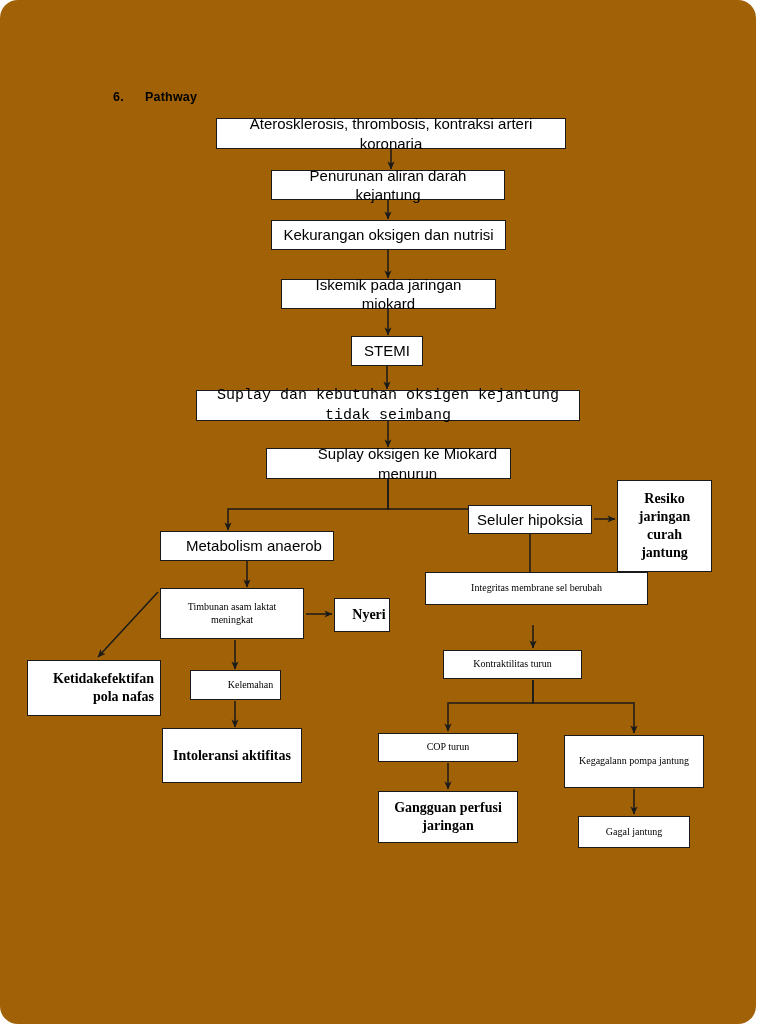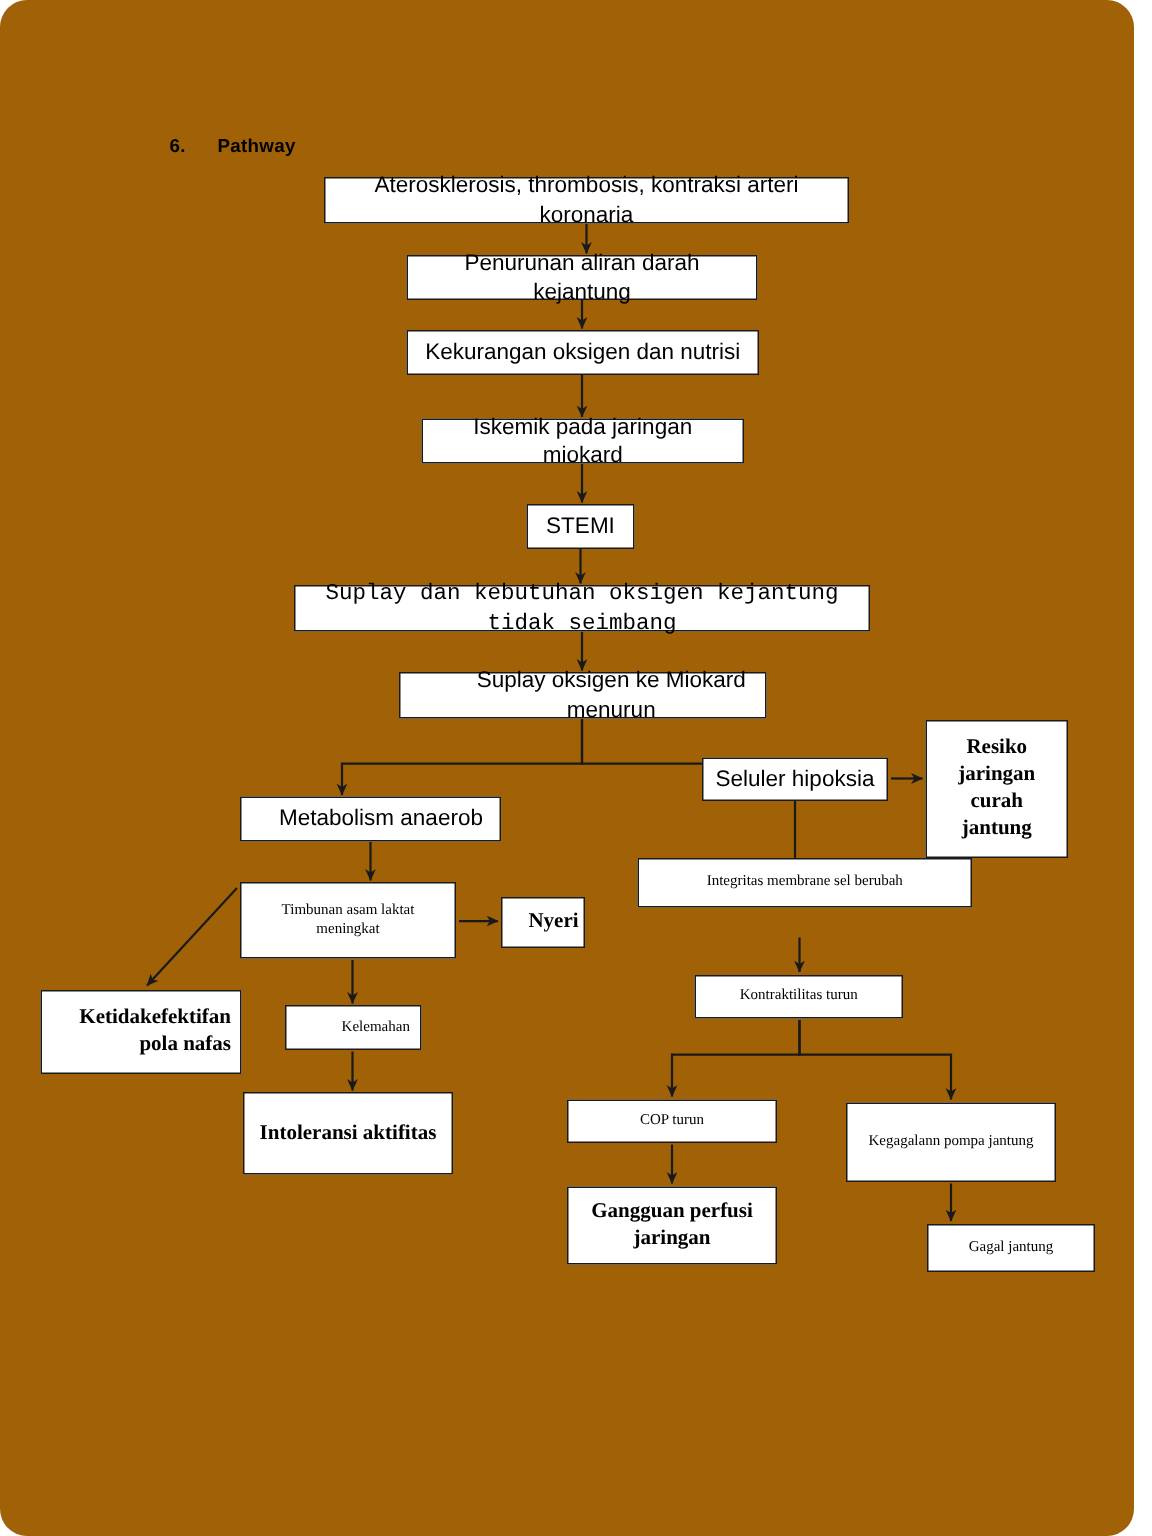--- a/index.html
+++ b/index.html
@@ -103,20 +103,20 @@
       <div class="node sans" style="left: 266px; top: 448px; width: 245px; height: 31px; padding-left: 44px;">Suplay oksigen ke Miokard menurun</div>
       <div class="node sans" style="left: 468px; top: 505px; width: 124px; height: 29px;">Seluler hipoksia</div>
       <div class="node serif-bold" style="left: 617px; top: 480px; width: 95px; height: 92px;">Resiko jaringan curah jantung</div>
       <div class="node sans" style="left: 160px; top: 531px; width: 174px; height: 30px; padding-left: 20px;">Metabolism anaerob</div>
       <div class="node serif" style="left: 160px; top: 588px; width: 144px; height: 51px;">Timbunan asam laktat meningkat</div>
       <div class="node serif-bold" style="left: 334px; top: 598px; width: 56px; height: 34px; padding-left: 20px;">Nyeri</div>
       <div class="node serif" style="left: 425px; top: 572px; width: 223px; height: 33px;">Integritas membrane sel berubah</div>
       <div class="node serif-bold" style="left: 27px; top: 660px; width: 134px; height: 56px; text-align: right;">Ketidakefektifan pola nafas</div>
       <div class="node serif" style="left: 190px; top: 670px; width: 91px; height: 30px; padding-left: 36px;">Kelemahan</div>
       <div class="node serif-bold" style="left: 162px; top: 728px; width: 140px; height: 55px;">Intoleransi aktifitas</div>
-      <div class="node serif" style="left: 463px; top: 650px; width: 139px; height: 29px;">Kontraktilitas turun</div>
+      <div class="node serif" style="left: 443px; top: 650px; width: 139px; height: 29px;">Kontraktilitas turun</div>
       <div class="node serif" style="left: 378px; top: 733px; width: 140px; height: 29px;">COP turun</div>
       <div class="node serif-bold" style="left: 378px; top: 791px; width: 140px; height: 52px;">Gangguan perfusi jaringan</div>
       <div class="node serif" style="left: 564px; top: 735px; width: 140px; height: 53px;">Kegagalann pompa jantung</div>
-      <div class="node serif" style="left: 578px; top: 816px; width: 112px; height: 32px; margin-left: 40px;">Gagal jantung</div>
+      <div class="node serif" style="left: 578px; top: 816px; width: 112px; height: 32px;">Gagal jantung</div>
     </div>
 
 </div>
 
 </body></html>

